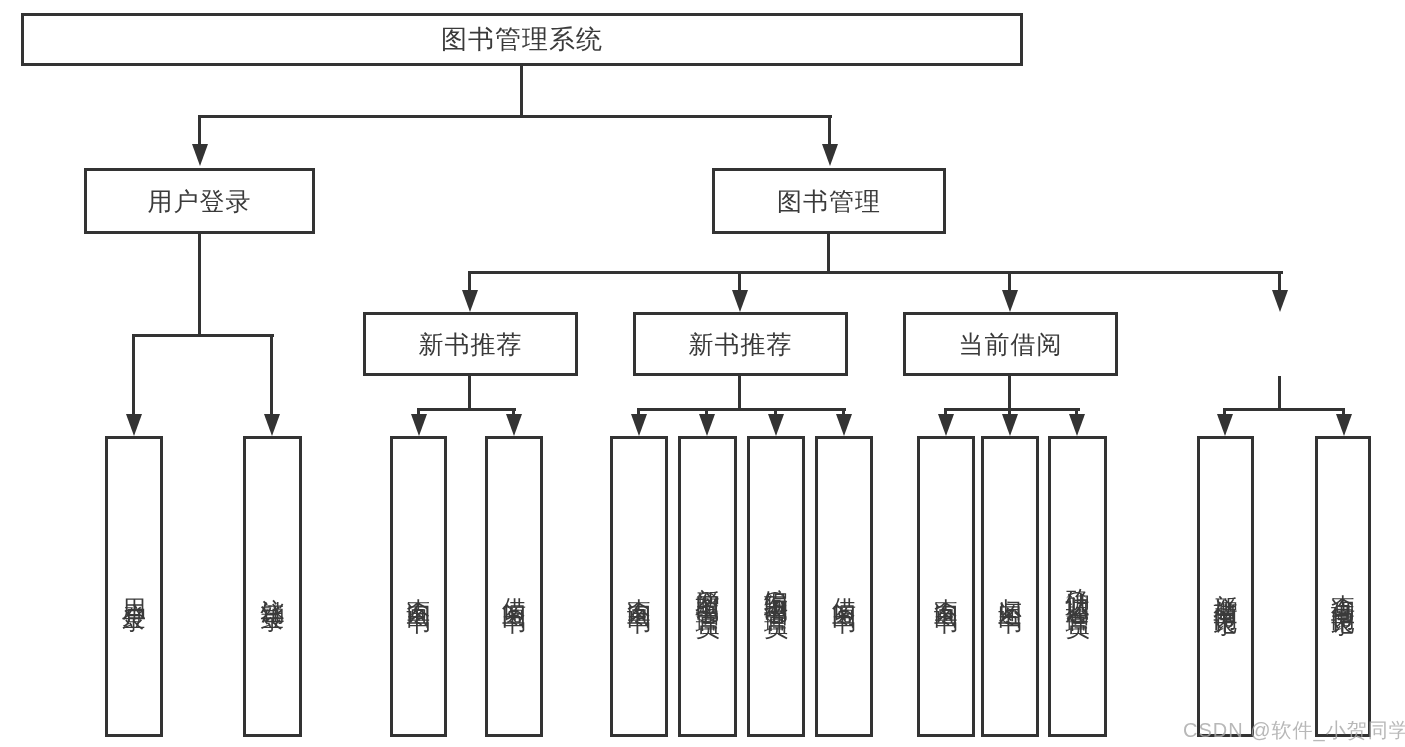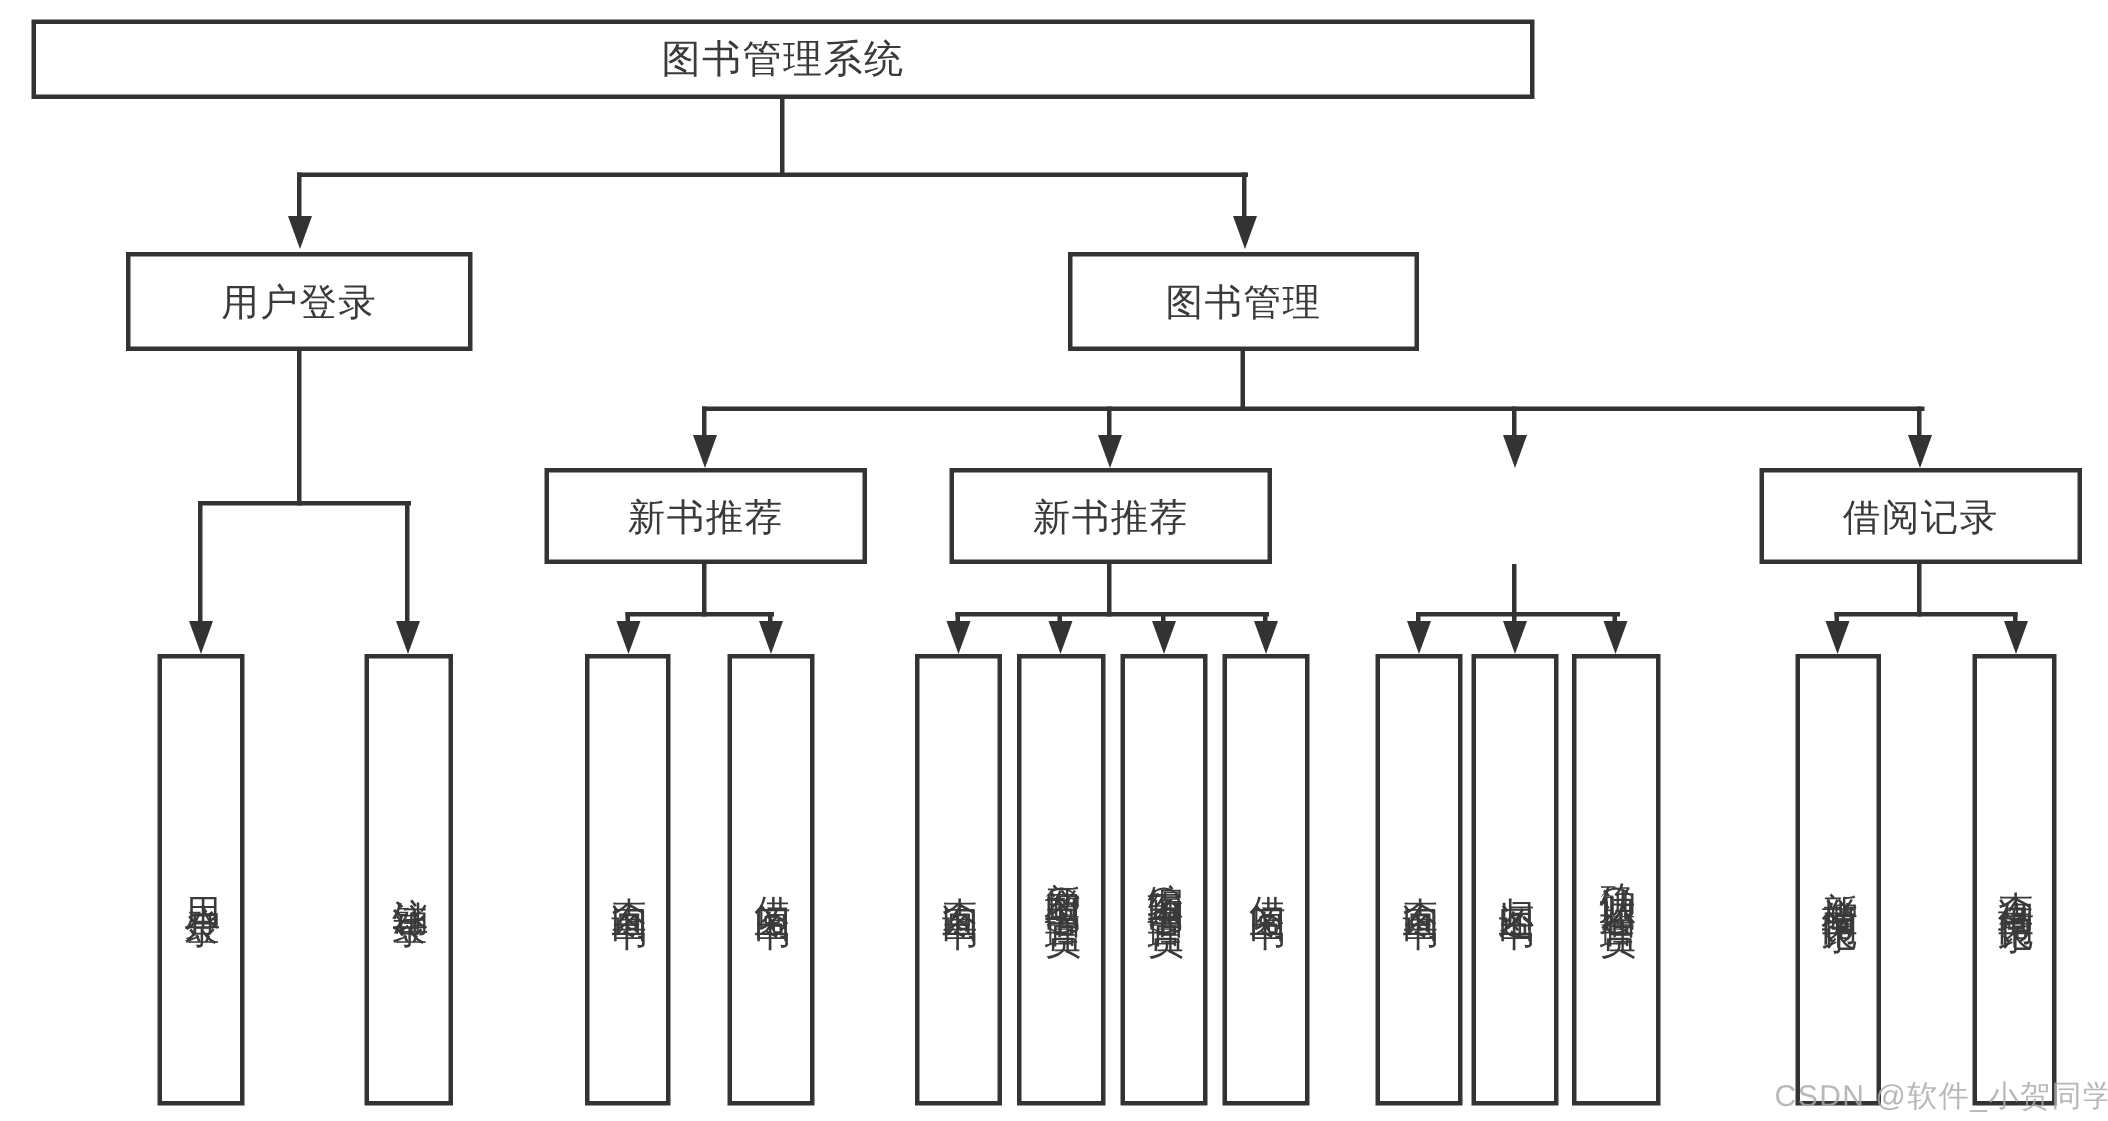--- a/index.html
+++ b/index.html
@@ -47,22 +47,22 @@
   <div class="node h-node" style="left:363px;top:312px;width:215px;height:64px;">
     <span>新书推荐</span>
   </div>
 
   <div class="node h-node" style="left:712px;top:168px;width:234px;height:66px;">
     <span>图书管理</span>
   </div>
   <div class="node h-node" style="left:633px;top:312px;width:215px;height:64px;">
     <span>新书推荐</span>
   </div>
-  <div class="node h-node" style="left:1173px;top:312px;width:215px;height:64px;">
-    <span>借阅记录</span>
+  <div class="node h-node" style="left:903px;top:312px;width:215px;height:64px;">
+    <span>当前借阅</span>
   </div>
 
   <div class="node leaf" style="left:105px;top:436px;width:58px;height:301px;">
     <span class="v-text">用户登录</span>
   </div>
   <div class="node leaf" style="left:243px;top:436px;width:59px;height:301px;">
     <span class="v-text">注销登录</span>
   </div>
 
   <div class="node leaf" style="left:390px;top:436px;width:57px;height:301px;">

